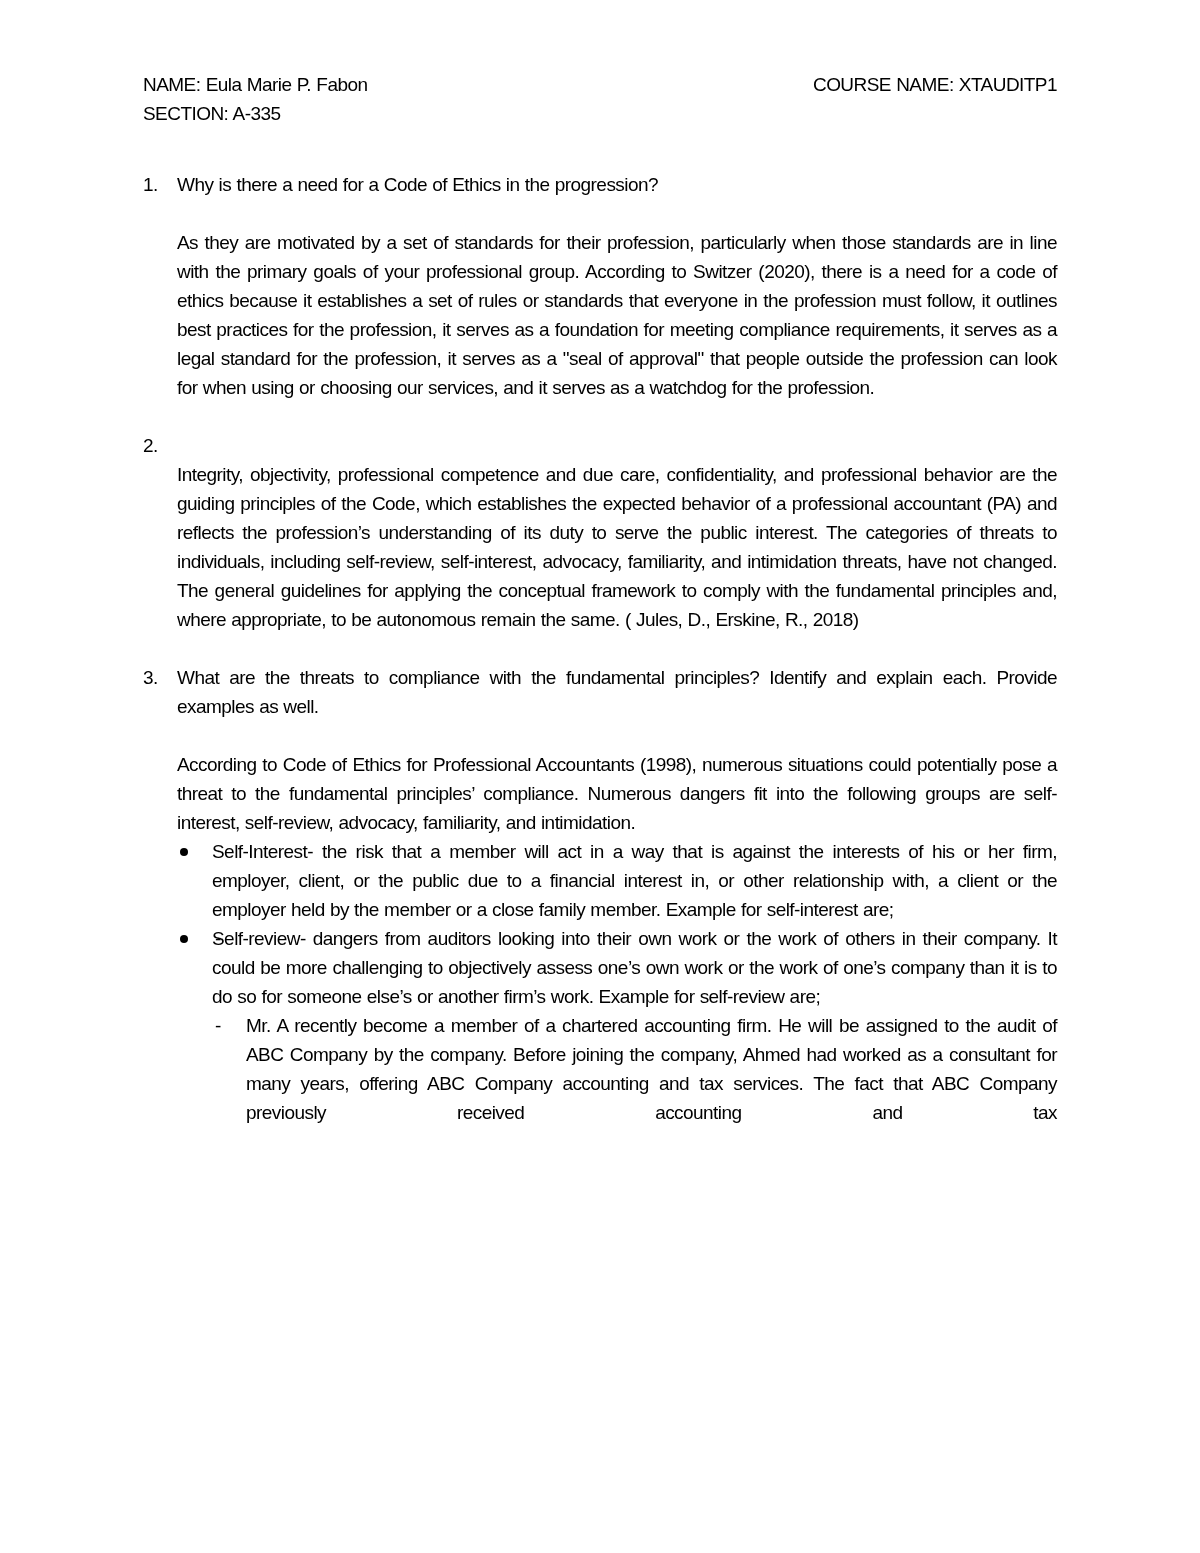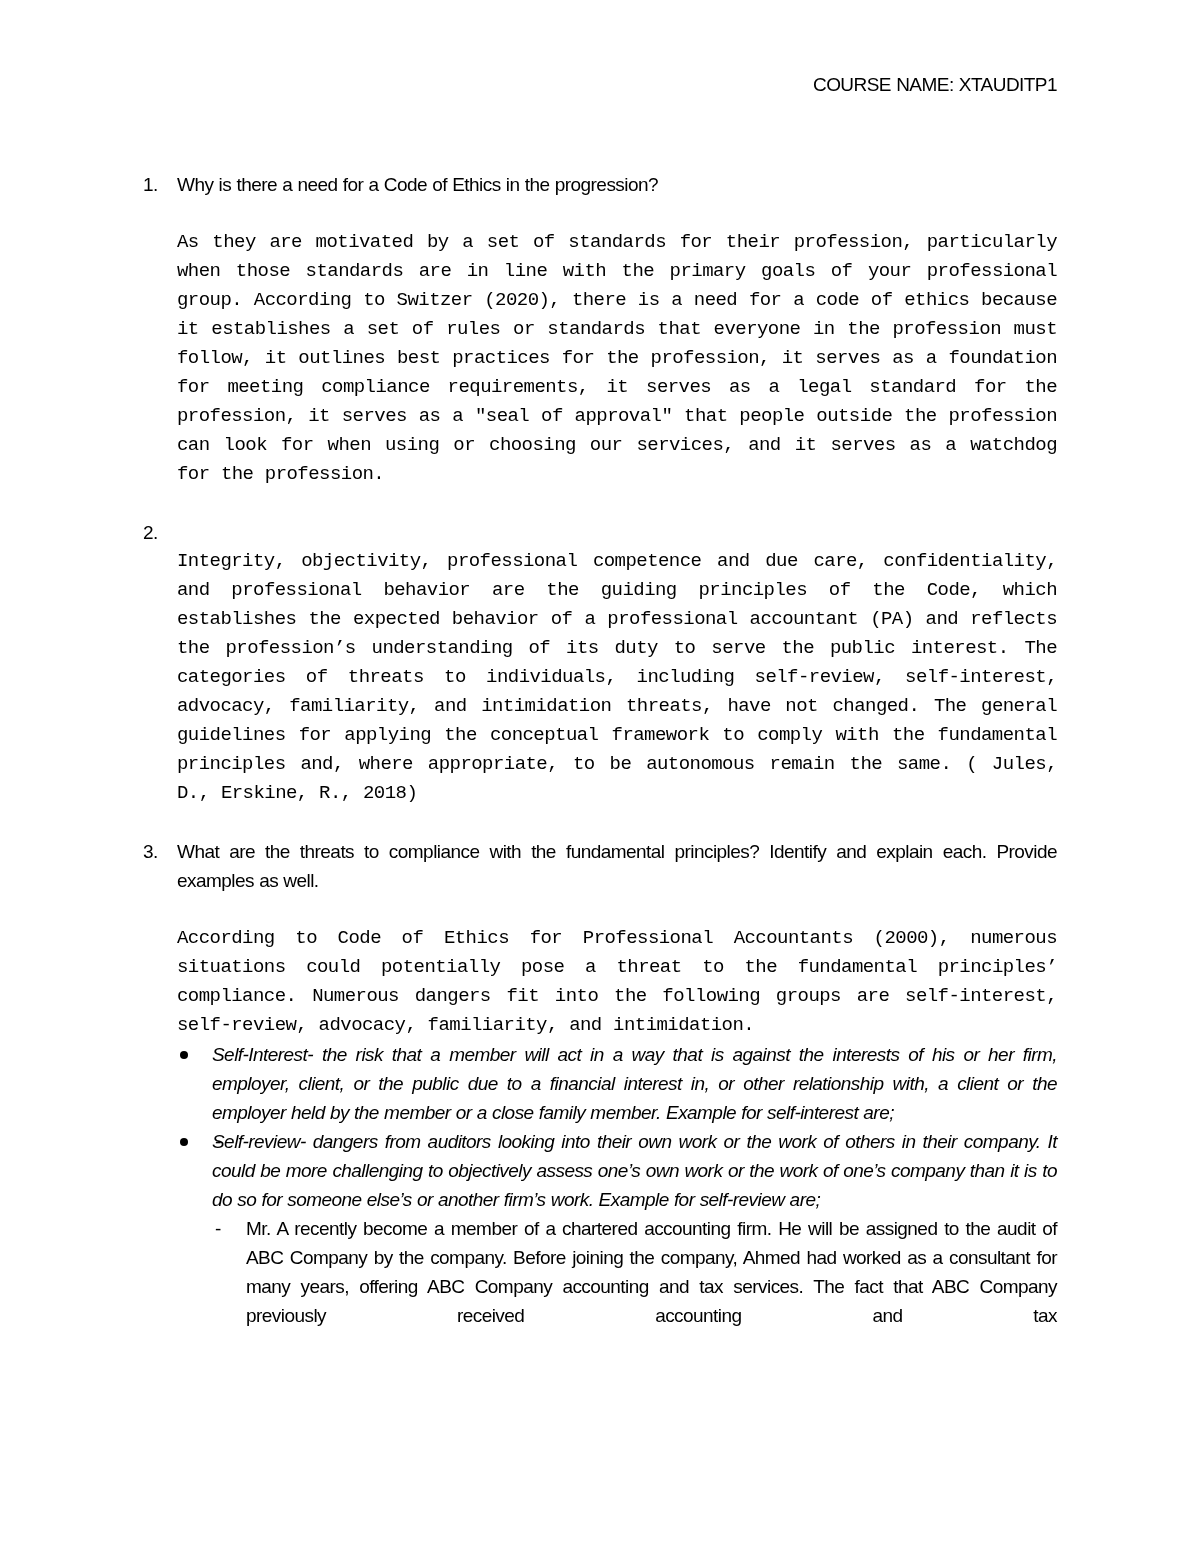--- a/index.html
+++ b/index.html
@@ -56,31 +56,29 @@
   }
   .q-num {
     position: absolute;
     left: 0;
     top: 0;
   }
   .para {
     padding-left: 34px;
     text-align: justify;
     text-align-last: left;
-    font-family: Liberation Mono, monospace;
   }
   .gap {
     height: 29px;
   }
   .bullet-item {
     position: relative;
     padding-left: 69px;
     text-align: justify;
     text-align-last: left;
-    font-style: italic;
   }
   .bullet-dot {
     position: absolute;
     left: 37px;
     top: 11px;
     width: 8px;
     height: 8px;
     border-radius: 50%;
     background: #000;
   }
@@ -97,20 +95,24 @@
   }
   .last-line-justified {
     text-align-last: justify;
   }
 </style>
 </head>
 <body>
 
 <div class="page">
 
+  <div class="header-left txt">
+    <div>NAME: Eula Marie P. Fabon</div>
+    <div>SECTION: A-335</div>
+  </div>
 
   <div class="header-right txt">COURSE NAME: XTAUDITP1</div>
 
   <div class="content txt">
 
     <div class="q">
       <span class="q-num">1.</span>
       <span>Why is there a need for a Code of Ethics in the progression?</span>
     </div>
     <div class="gap"></div>
@@ -122,21 +124,21 @@
     </div>
     <div class="gap"></div>
     <div class="para">Integrity, objectivity, professional competence and due care, confidentiality, and professional behavior are the guiding principles of the Code, which establishes the expected behavior of a professional accountant (PA) and reflects the profession’s understanding of its duty to serve the public interest. The categories of threats to individuals, including self-review, self-interest, advocacy, familiarity, and intimidation threats, have not changed. The general guidelines for applying the conceptual framework to comply with the fundamental principles and, where appropriate, to be autonomous remain the same. ( Jules, D., Erskine, R., 2018)</div>
     <div class="gap"></div>
 
     <div class="q">
       <span class="q-num">3.</span>
       <span>What are the threats to compliance with the fundamental principles? Identify and explain each. Provide examples as well.</span>
     </div>
     <div class="gap"></div>
-    <div class="para">According to Code of Ethics for Professional Accountants (2000), numerous situations could potentially pose a threat to the fundamental principles’ compliance. Numerous dangers fit into the following groups are self-interest, self-review, advocacy, familiarity, and intimidation.</div>
+    <div class="para">According to Code of Ethics for Professional Accountants (1998), numerous situations could potentially pose a threat to the fundamental principles’ compliance. Numerous dangers fit into the following groups are self-interest, self-review, advocacy, familiarity, and intimidation.</div>
 
     <div class="bullet-item">
       <span class="bullet-dot"></span>
       <span>Self-Interest- the risk that a member will act in a way that is against the interests of his or her firm, employer, client, or the public due to a financial interest in, or other relationship with, a client or the employer held by the member or a close family member. Example for self-interest are;</span>
     </div>
     <div class="dash-item">
       <span class="dash-mark">-</span>
     </div>
 
     <div class="bullet-item">

